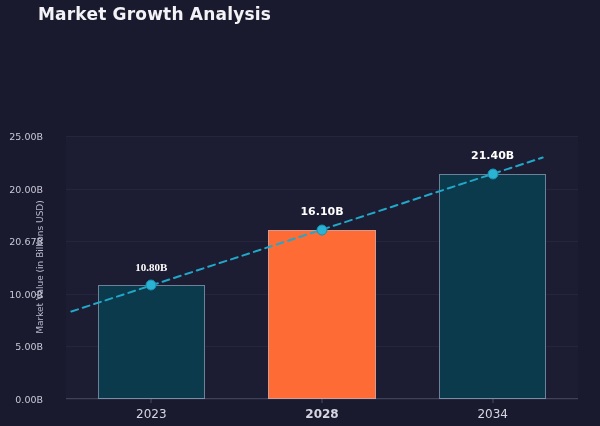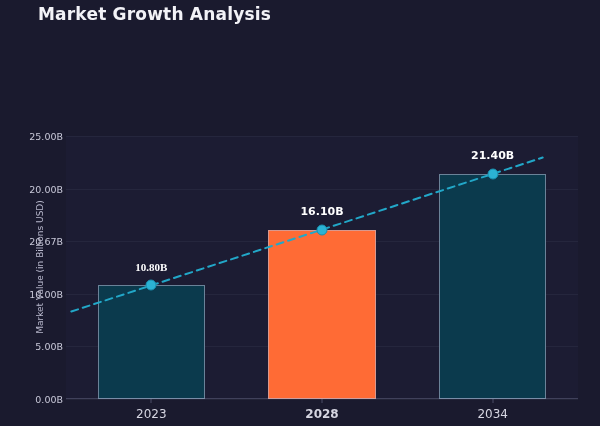--- a/index.html
+++ b/index.html
@@ -59,21 +59,21 @@
     top: 131px;
     transform: translate(-50%, -50%) rotate(-90deg);
     transform-origin: center center;
     font-size: 9px;
     color: #b8b8cc;
     white-space: nowrap;
   }
   .y-tick {
     position: absolute;
     right: 100%;
-    margin-right: 3px;
+    margin-right: 23px;
     transform: translateY(-50%);
     font-size: 9.5px;
     color: #c8c8d8;
     white-space: nowrap;
     text-align: right;
   }
 
   
   .x-axis-line {
     position: absolute;

